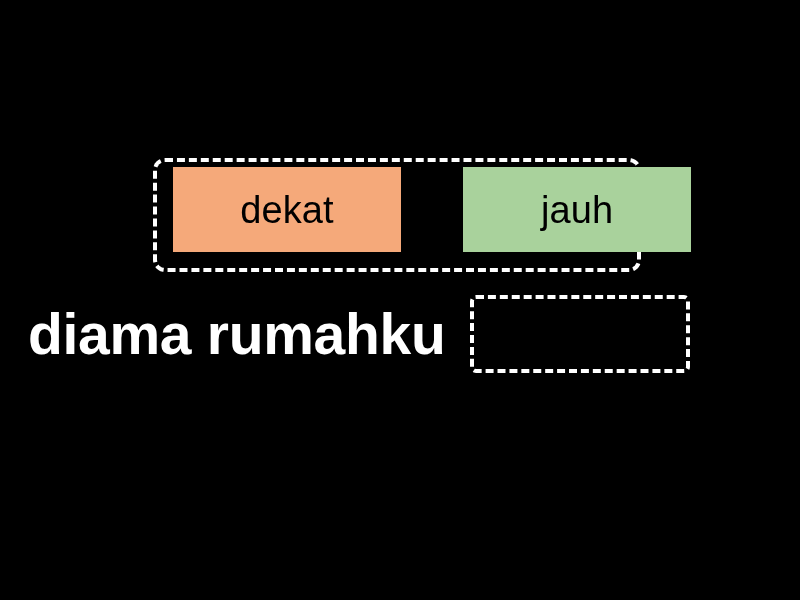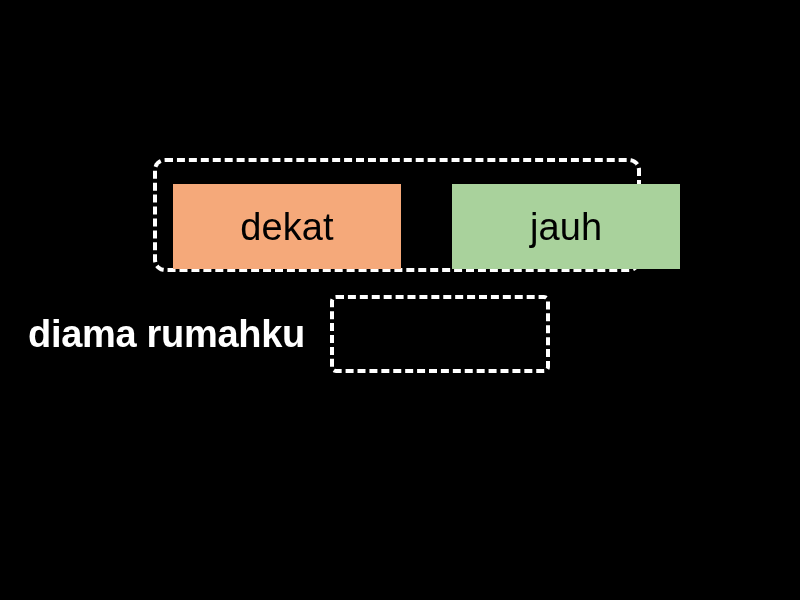--- a/index.html
+++ b/index.html
@@ -34,25 +34,25 @@
     border-radius: 12px;
     display: flex;
     align-items: center;
     justify-content: flex-start;
     padding: 0;
   }
 
   .tiles-row {
     position: absolute;
     left: 16px;
-    top: 22px;
+    top: 5px;
     display: flex;
     flex-direction: row;
     align-items: stretch;
-    gap: 7px;
+    gap: 18px;
   }
 
   .tile {
     width: 228px;
     height: 85px;
     box-sizing: border-box;
     display: flex;
     align-items: center;
     justify-content: center;
     color: #000000;
@@ -74,21 +74,21 @@
     top: 288px;
     width: 744px;
     height: 92px;
     display: flex;
     flex-direction: row;
     align-items: center;
   }
 
   .sentence-text {
     color: #ffffff;
-    font-size: 38px;
+    font-size: 57px;
     font-weight: 700;
     line-height: 1;
     white-space: nowrap;
     user-select: none;
     letter-spacing: -0.3px;
   }
 
   .drop-slot {
     margin-left: 25px;
     width: 220px;

